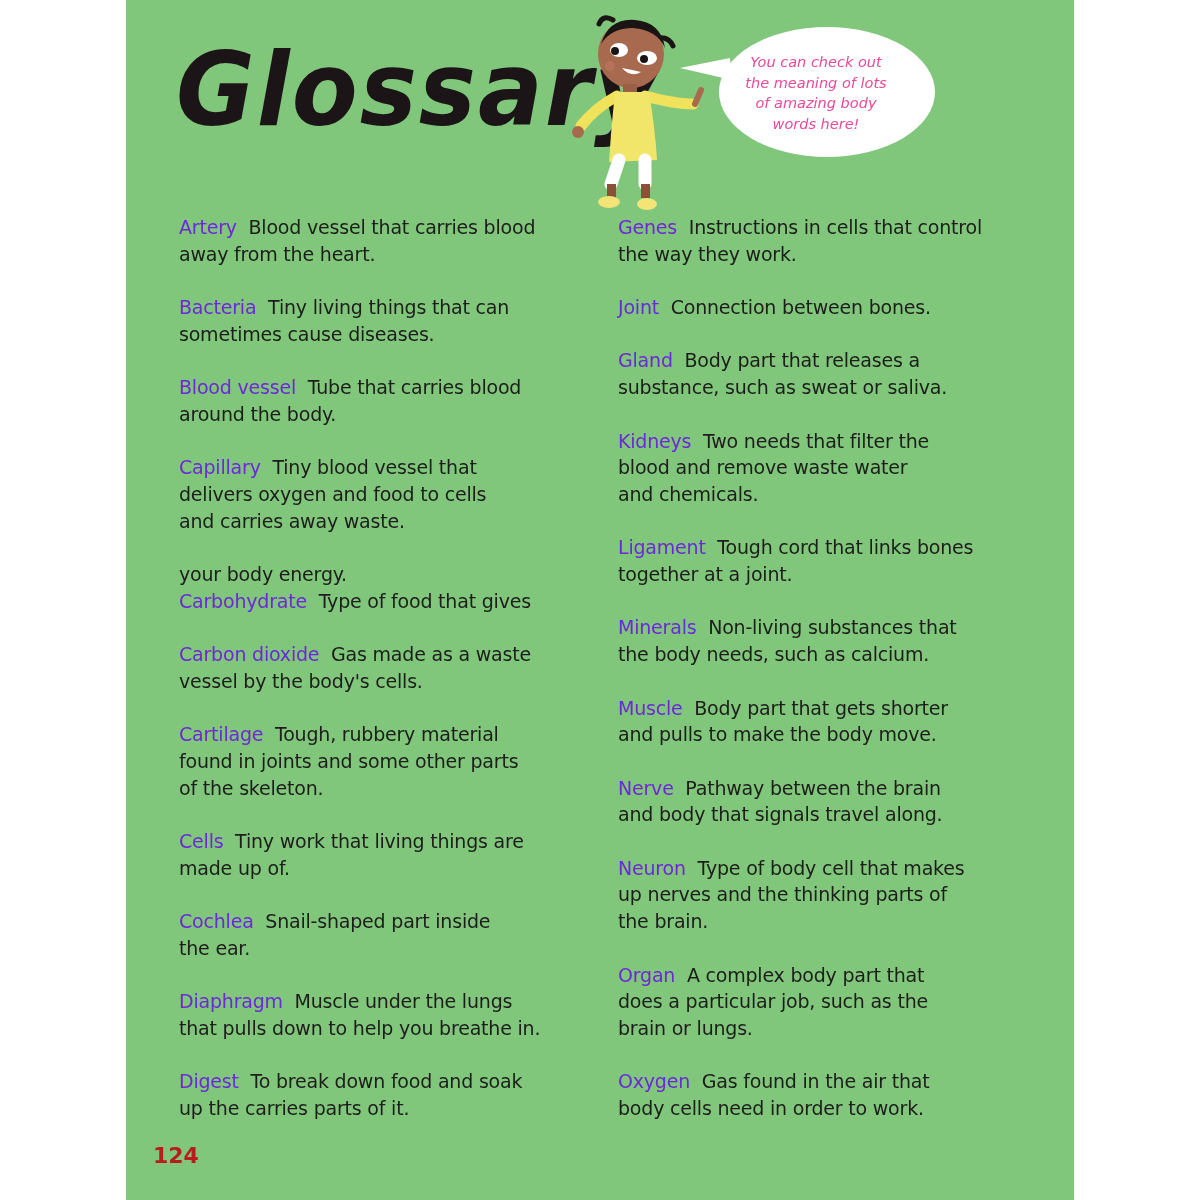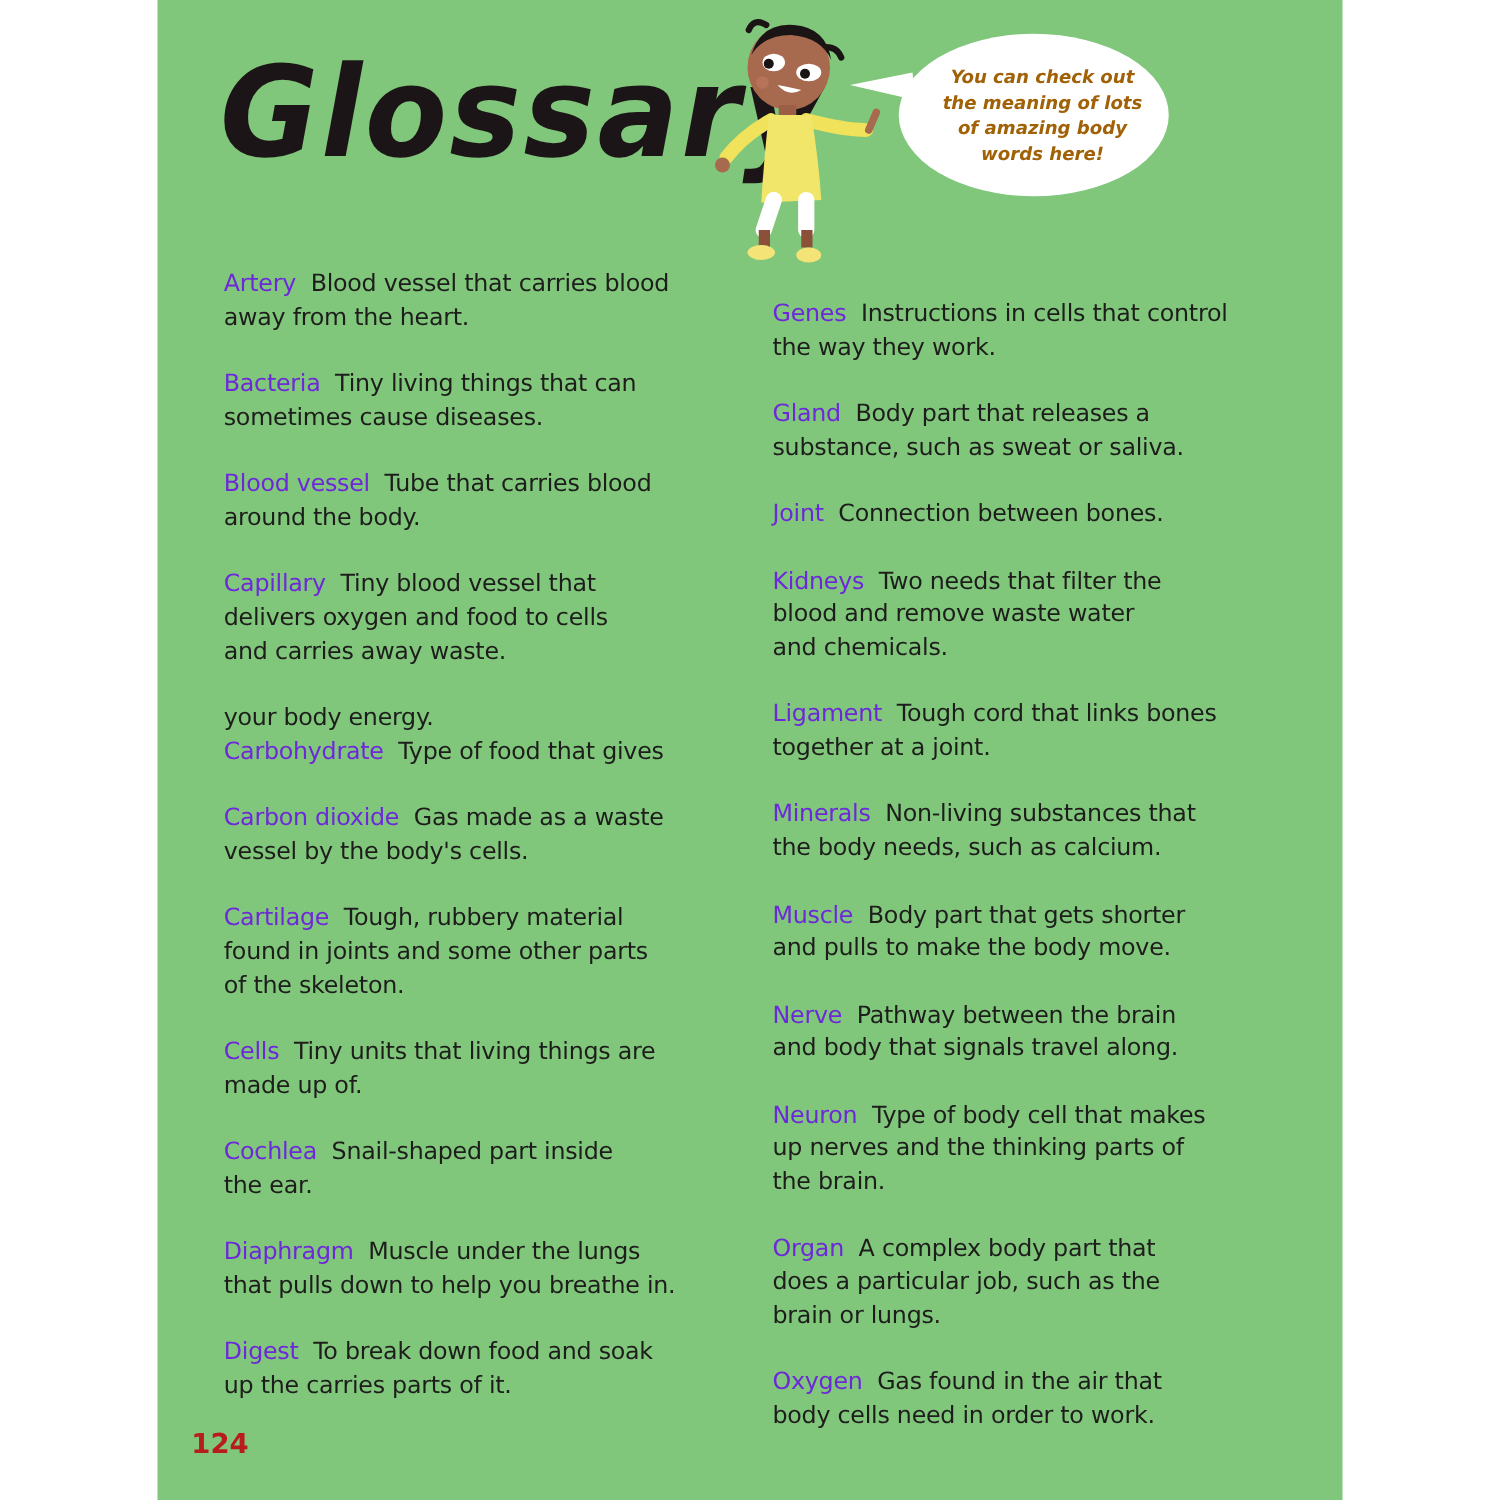--- a/index.html
+++ b/index.html
@@ -16,28 +16,28 @@
     position: absolute; left: 176px; top: 30px;
     font-family: "DejaVu Sans", sans-serif;
     font-weight: bold; font-style: italic;
     font-size: 96px; line-height: 120px; letter-spacing: 2px;
     color: #1c1517; margin: 0;
     transform: scaleY(1.05);
   }
   .character { position: absolute; left: 565px; top: 8px; width: 140px; height: 210px; }
   .bubble { position: absolute; left: 676px; top: 24px; width: 264px; height: 138px; }
   .bubble-text {
-    position: absolute; left: 741px; top: 52px; width: 186px;
+    position: absolute; left: 723px; top: 52px; width: 186px;
     text-align: center;
     font-family: "DejaVu Sans", sans-serif; font-style: italic;
-    font-size: 14.5px; line-height: 20.5px; color: #a16207; font-weight: bold;
+    font-size: 14.5px; line-height: 20.5px; color: #ec4899;
   }
   .col { position: absolute; top: 214px; }
   .col.left { left: 179px; width: 410px; }
-  .col.right { left: 618px; width: 420px; margin-top: 24px; }
+  .col.right { left: 618px; width: 420px; }
   .entry {
     font-size: 19px; line-height: 26.7px; color: #1d1d1b;
     margin: 0 0 26.7px 0; letter-spacing: -0.2px;
   }
   .term { font-weight: normal; color: #6d28d9; }
   .def { font-weight: normal; }
   .page-number {
     position: absolute; left: 153px; top: 1143px;
     font-size: 22px; font-weight: bold; color: #b91c1c;
   }
@@ -120,21 +120,21 @@
     <div class="entry">
       <div><span class="term">Carbon dioxide</span>&nbsp;&nbsp;<span class="def">Gas made as a waste</span></div>
       <div><span class="def">vessel by the body's cells.</span></div>
     </div>
     <div class="entry">
       <div><span class="term">Cartilage</span>&nbsp;&nbsp;<span class="def">Tough, rubbery material</span></div>
       <div><span class="def">found in joints and some other parts</span></div>
       <div><span class="def">of the skeleton.</span></div>
     </div>
     <div class="entry">
-      <div><span class="term">Cells</span>&nbsp;&nbsp;<span class="def">Tiny units that living things are</span></div>
+      <div><span class="term">Cells</span>&nbsp;&nbsp;<span class="def">Tiny work that living things are</span></div>
       <div><span class="def">made up of.</span></div>
     </div>
     <div class="entry">
       <div><span class="term">Cochlea</span>&nbsp;&nbsp;<span class="def">Snail-shaped part inside</span></div>
       <div><span class="def">the ear.</span></div>
     </div>
     <div class="entry">
       <div><span class="term">Diaphragm</span>&nbsp;&nbsp;<span class="def">Muscle under the lungs</span></div>
       <div><span class="def">that pulls down to help you breathe in.</span></div>
     </div>
@@ -143,25 +143,25 @@
       <div><span class="def">up the carries parts of it.</span></div>
     </div>
   </div>
 
 <div class="col right" id="col-right">
     <div class="entry">
       <div><span class="term">Genes</span>&nbsp;&nbsp;<span class="def">Instructions in cells that control</span></div>
       <div><span class="def">the way they work.</span></div>
     </div>
     <div class="entry">
+      <div><span class="term">Joint</span>&nbsp;&nbsp;<span class="def">Connection between bones.</span></div>
+    </div>
+    <div class="entry">
       <div><span class="term">Gland</span>&nbsp;&nbsp;<span class="def">Body part that releases a</span></div>
       <div><span class="def">substance, such as sweat or saliva.</span></div>
-    </div>
-    <div class="entry">
-      <div><span class="term">Joint</span>&nbsp;&nbsp;<span class="def">Connection between bones.</span></div>
     </div>
     <div class="entry">
       <div><span class="term">Kidneys</span>&nbsp;&nbsp;<span class="def">Two needs that filter the</span></div>
       <div><span class="def">blood and remove waste water</span></div>
       <div><span class="def">and chemicals.</span></div>
     </div>
     <div class="entry">
       <div><span class="term">Ligament</span>&nbsp;&nbsp;<span class="def">Tough cord that links bones</span></div>
       <div><span class="def">together at a joint.</span></div>
     </div>

